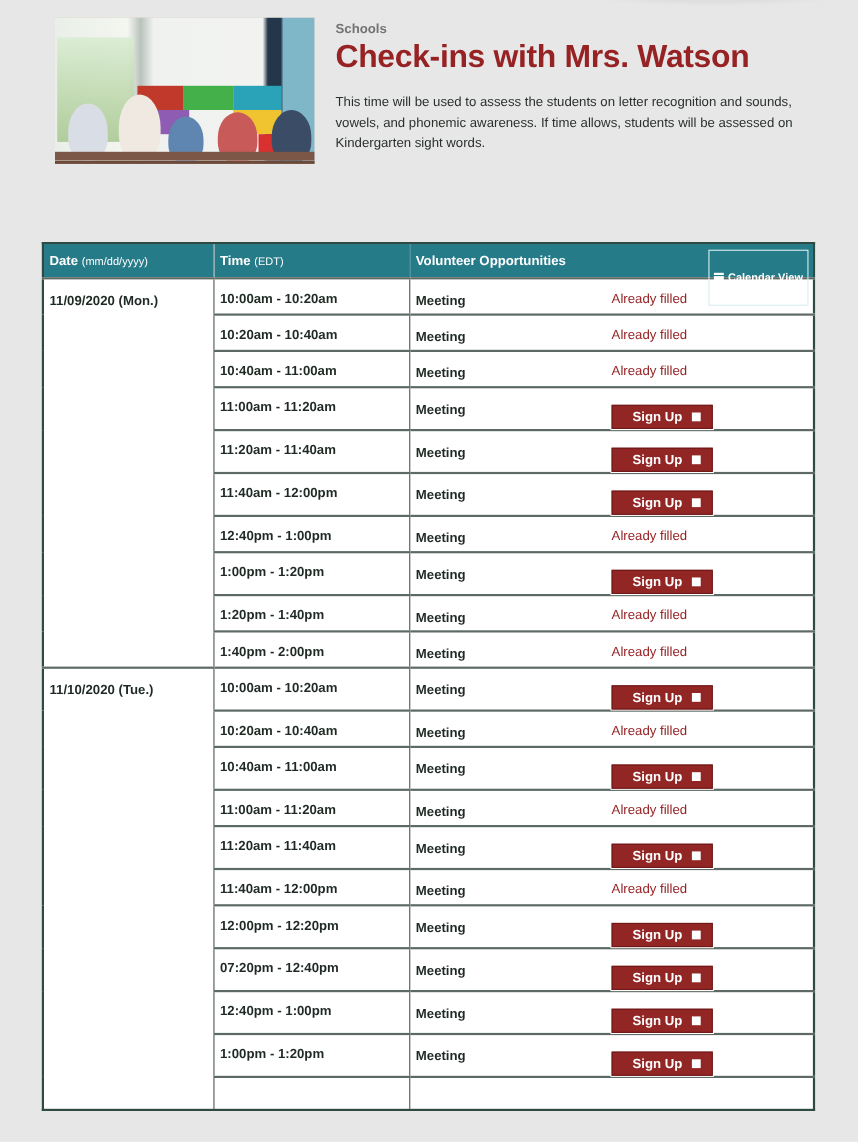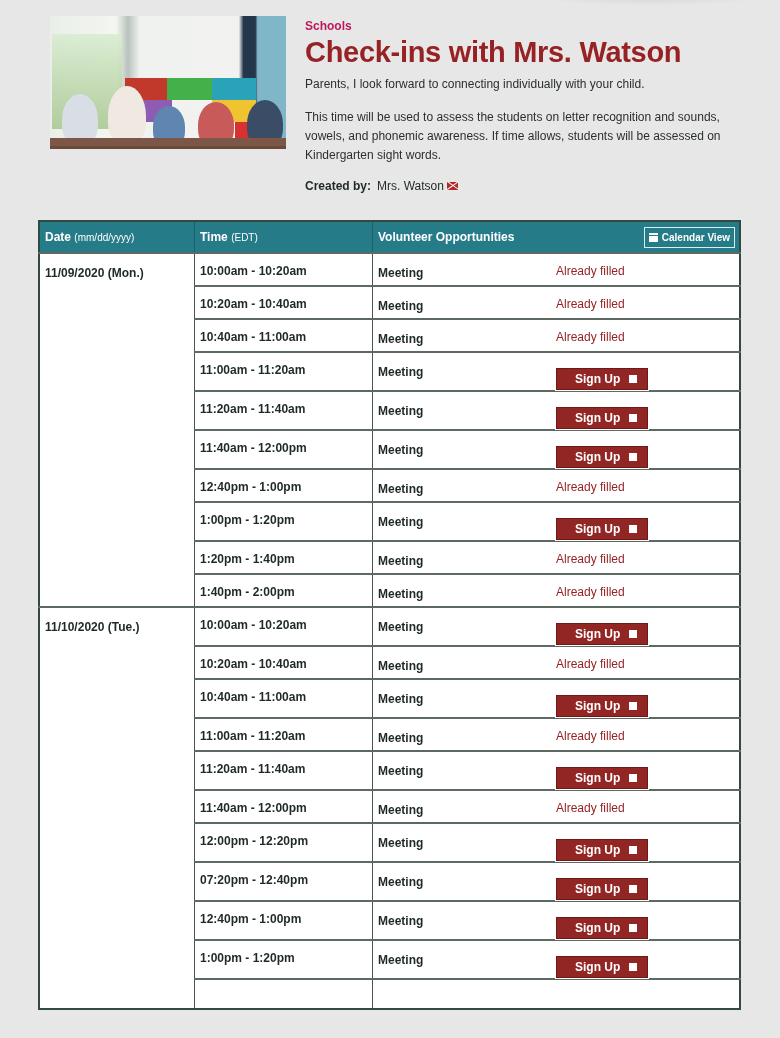--- a/index.html
+++ b/index.html
@@ -5,42 +5,42 @@
   html, body { margin:0; padding:0; }
   body { width:780px; height:1038px; overflow:hidden; background:#e7e7e7; font-family:"Liberation Sans", sans-serif; color:#1f2a24; position:relative; }
   .topshade { position:absolute; left:520px; top:-20px; width:260px; height:26px; background:radial-gradient(ellipse at center, rgba(0,0,0,0.10), rgba(0,0,0,0) 70%); }
   .photo { position:absolute; left:50px; top:16px; width:236px; height:133px; overflow:hidden; background:#d8d2c6; border-bottom:3px solid #6b4a3a; box-sizing:border-box; }
   .photo .wall { position:absolute; inset:0; background:linear-gradient(90deg,#e9efe8 0%,#f4f6f0 28%,#b9c2bc 33%,#f0f2ef 38%,#f2f3f0 80%,#24364a 82%,#24364a 87%,#7fb7c9 88%); }
   .photo .win { position:absolute; left:2px; top:18px; width:70px; height:95px; background:linear-gradient(180deg,#d8ecd0,#a6c68e); opacity:.85; }
   .photo .shelf { position:absolute; height:22px; }
   .photo .kid { position:absolute; border-radius:50% 50% 40% 40%; }
   .photo .desk { position:absolute; left:0; bottom:0; width:100%; height:8px; background:#7c5646; }
   .header { position:absolute; left:305px; top:18px; width:440px; }
-  .crumb { font-size:12px; font-weight:bold; color:#be185d; margin-top:1px; }
+  .crumb { font-size:12px; font-weight:bold; color:#737373; margin-top:1px; }
   .title { font-size:29px; font-weight:bold; color:#962224; margin-top:3px; letter-spacing:-0.3px; }
   .p { font-size:12px; line-height:19px; color:#2a302c; margin:6px 0 0 0; }
   .p2 { margin-top:14px; }
   .created { font-size:12px; margin-top:14px; color:#1f2a24; }
   .created b { margin-right:6px; }
   .mail { display:inline-block; width:11px; height:8px; background:#b12a2a; position:relative; top:0px; margin-left:3px; overflow:hidden; }
   .mail:before, .mail:after { content:""; position:absolute; left:-1px; width:14px; height:1px; background:#fff; top:3px; }
   .mail:before { transform:rotate(35deg); } .mail:after { transform:rotate(-35deg); }
   table.sched { position:absolute; left:38px; top:220px; width:703px; border-collapse:collapse; background:#ffffff; border:2px solid #2f4a42; }
   table.sched th { background:#267b89; color:#fff; text-align:left; font-size:12px; font-weight:bold; height:30px; padding:0 5px; border-right:1px solid #1f5f6a; position:relative; }
   table.sched th .sub { font-weight:normal; font-size:10px; }
   table.sched td { border-top:2px solid #5d6a63; border-right:1px solid #4a5751; vertical-align:top; font-size:12px; padding:0; }
   td.date { padding:12px 5px 0 5px !important; font-weight:bold; width:144px; }
   td.time { padding:10px 5px 0 5px !important; font-weight:bold; width:167px; }
   td.opp { position:relative; }
   .opp-inner { display:flex; align-items:flex-start; padding:10px 5px 0 5px; }
   .meeting { font-weight:bold; width:178px; margin-top:2px; }
   .filled { color:#962224; font-size:12px; }
   .signup { display:inline-flex; align-items:center; background:#922625; color:#fff; font-weight:bold; font-size:12px; height:20px; padding:0 10px 0 18px; border:1px solid #6e1818; box-shadow:0 0 0 1px #fff; margin-top:5px; cursor:pointer; }
   .signup .box { display:inline-block; width:8px; height:8px; background:#fff; margin-left:9px; }
-  .calbtn { position:absolute; right:4px; top:5px; height:19px; border:1px solid #d9eef1; color:#fff; font-size:10px; font-weight:bold; display:flex; align-items:center; padding:0 4px; cursor:pointer; }
+  .calbtn { position:absolute; right:4px; top:5px; height:19px; border:1px solid #d9eef1; color:#fff; font-size:10px; font-weight:bold; display:flex; align-items:center; padding:15px 4px; cursor:pointer; }
   .calicon { display:inline-block; width:9px; height:9px; background:#fff; margin-right:4px; position:relative; }
   .calicon:after { content:""; position:absolute; left:0; top:2px; width:9px; height:1px; background:#267b89; }
 </style>
 </head>
 <body>
 
 <div class="topshade"></div>
 
 <div class="photo" title="Kindergarten children raising hands in classroom">
   <div class="wall"></div>
@@ -55,25 +55,21 @@
   <div class="kid" style="left:58px;top:70px;width:38px;height:60px;background:#f0e9e2;"></div>
   <div class="kid" style="left:103px;top:90px;width:32px;height:42px;background:#5f86b0;"></div>
   <div class="kid" style="left:148px;top:86px;width:36px;height:46px;background:#c95a5a;"></div>
   <div class="kid" style="left:197px;top:84px;width:36px;height:48px;background:#3a4c66;"></div>
   <div class="desk"></div>
 </div>
 
 <div class="header">
   <div class="crumb">Schools</div>
   <div class="title">Check-ins with Mrs. Watson</div>
-  <p class="p">Parents, I look forward to connecting individually with your child.</p>
   <p class="p p2">This time will be used to assess the students on letter recognition and sounds, vowels, and phonemic awareness. If time allows, students will be assessed on Kindergarten sight words.</p>
-  <div class="created">
-    <b>Created by:</b><span>Mrs. Watson</span><span class="mail"></span>
-  </div>
 </div>
 
 <table class="sched">
   <thead>
     <tr>
       <th style="width:144px"><span>Date</span> <span class="sub">(mm/dd/yyyy)</span></th>
       <th style="width:167px"><span>Time</span> <span class="sub">(EDT)</span></th>
       <th><span>Volunteer Opportunities</span>
         <div class="calbtn">
             <span class="calicon"></span>

